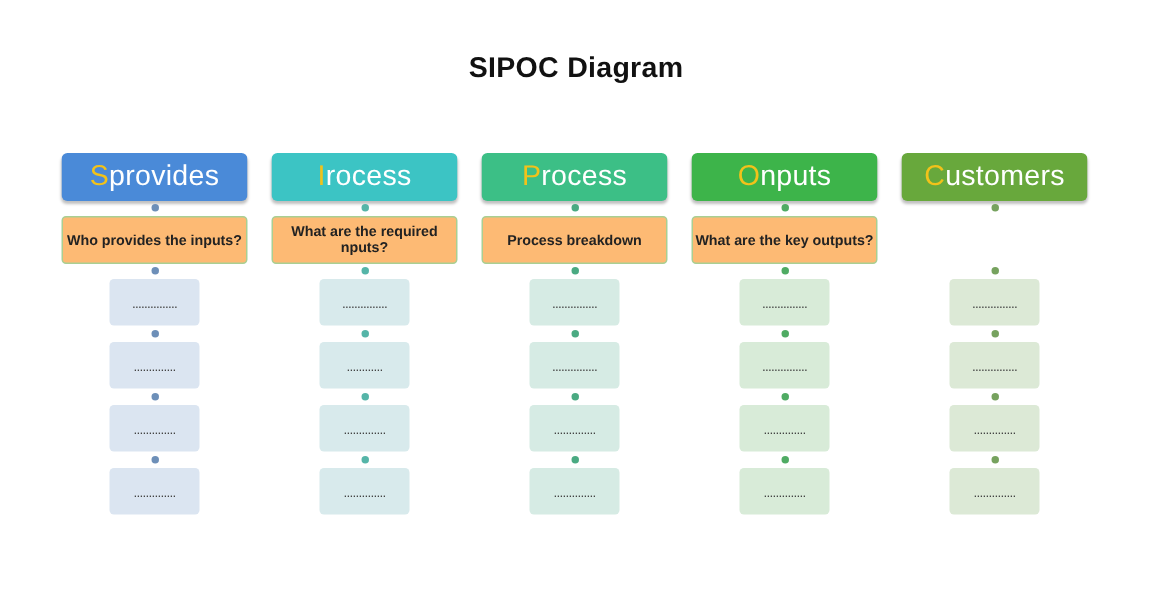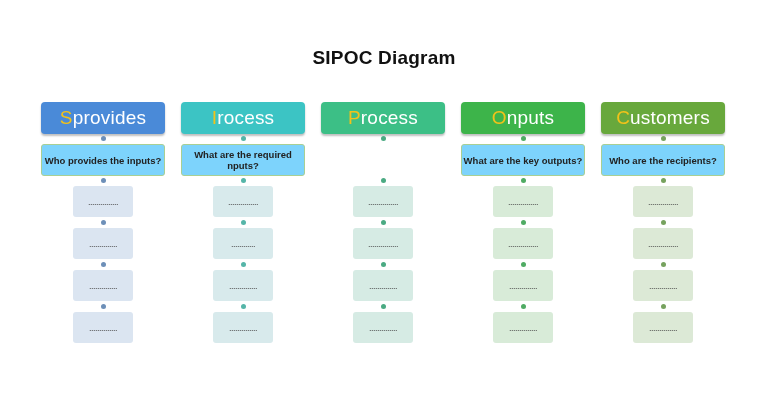--- a/index.html
+++ b/index.html
@@ -1,21 +1,21 @@
 <!DOCTYPE html>
 <html><head>
 <meta charset="utf-8">
 <style>
   html, body { margin:0; padding:0; }
   body { width:768px; height:407px; background:#ffffff; position:relative; overflow:hidden; font-family:"Liberation Sans", sans-serif; }
-  .title { position:absolute; left:0; top:47px; width:768px; text-align:center; font-size:19px; font-weight:bold; color:#111; letter-spacing:0.2px; }
+  .title { position:absolute; left:0; top:35px; width:768px; text-align:center; font-size:19px; font-weight:bold; color:#111; letter-spacing:0.2px; }
   .col { position:absolute; top:102px; width:126px; height:250px; }
   .head { position:absolute; left:0; top:0; width:124px; height:32px; border-radius:4px; box-shadow:0 2px 2px rgba(0,0,0,0.25); display:flex; align-items:center; justify-content:center; font-size:19px; color:#ffffff; letter-spacing:0.2px; }
   .head .init { color:#f2c21a; }
-  .q { position:absolute; left:0; top:42px; width:122px; height:30px; border:1.5px solid #a9cf93; border-radius:3px; background:#7dd3fc; display:flex; align-items:center; justify-content:center; text-align:center; font-size:9.5px; font-weight:bold; color:#222; line-height:11px; }
+  .q { position:absolute; left:0; top:42px; width:122px; height:30px; border:1.5px solid #a9cf93; border-radius:3px; background:#fdba74; display:flex; align-items:center; justify-content:center; text-align:center; font-size:9.5px; font-weight:bold; color:#222; line-height:11px; }
   .dot { position:absolute; width:5px; height:5px; border-radius:50%; left:60px; }
   .box { position:absolute; left:32px; width:60px; height:31px; border-radius:3px; display:flex; align-items:center; justify-content:center; font-size:9px; color:#444; letter-spacing:-0.5px; }
 </style>
 </head>
 <body>
 
 <div class="title">SIPOC Diagram</div>
 
 <div id="cols">
     <div class="col" style="left: 41px;">
@@ -49,20 +49,21 @@
       <div class="box" style="top:168px;background:#d8eaec">..............</div>
       <div class="dot" style="top:202px;background:#55b5a8"></div>
       <div class="box" style="top:210px;background:#d8eaec">..............</div>
     </div>
     <div class="col" style="left: 321px;">
       <div class="head" style="background:linear-gradient(#000000 0%, transparent 0%), #3cbf86;">
         <span class="init">P</span>
         <span>rocess</span>
       </div>
       <div class="dot" style="top:34px;background:#4aaa82"></div>
+      <div class="q">Process breakdown</div>
       <div class="dot" style="top:76px;background:#4aaa82"></div>
       <div class="box" style="top:84px;background:#d6ebe4">...............</div>
       <div class="dot" style="top:118px;background:#4aaa82"></div>
       <div class="box" style="top:126px;background:#d6ebe4">...............</div>
       <div class="dot" style="top:160px;background:#4aaa82"></div>
       <div class="box" style="top:168px;background:#d6ebe4">..............</div>
       <div class="dot" style="top:202px;background:#4aaa82"></div>
       <div class="box" style="top:210px;background:#d6ebe4">..............</div>
     </div>
     <div class="col" style="left: 461px;">
@@ -80,21 +81,20 @@
       <div class="box" style="top:168px;background:#d8ebd8">..............</div>
       <div class="dot" style="top:202px;background:#4fab63"></div>
       <div class="box" style="top:210px;background:#d8ebd8">..............</div>
     </div>
     <div class="col" style="left: 601px;">
       <div class="head" style="background:linear-gradient(#000000 0%, transparent 0%), #68a83c;">
         <span class="init">C</span>
         <span>ustomers</span>
       </div>
       <div class="dot" style="top:34px;background:#76a25e"></div>
-      <div class="q">Who are the recipients?</div>
       <div class="dot" style="top:76px;background:#76a25e"></div>
       <div class="box" style="top:84px;background:#dce9d6">...............</div>
       <div class="dot" style="top:118px;background:#76a25e"></div>
       <div class="box" style="top:126px;background:#dce9d6">...............</div>
       <div class="dot" style="top:160px;background:#76a25e"></div>
       <div class="box" style="top:168px;background:#dce9d6">..............</div>
       <div class="dot" style="top:202px;background:#76a25e"></div>
       <div class="box" style="top:210px;background:#dce9d6">..............</div>
     </div>
   </div>

